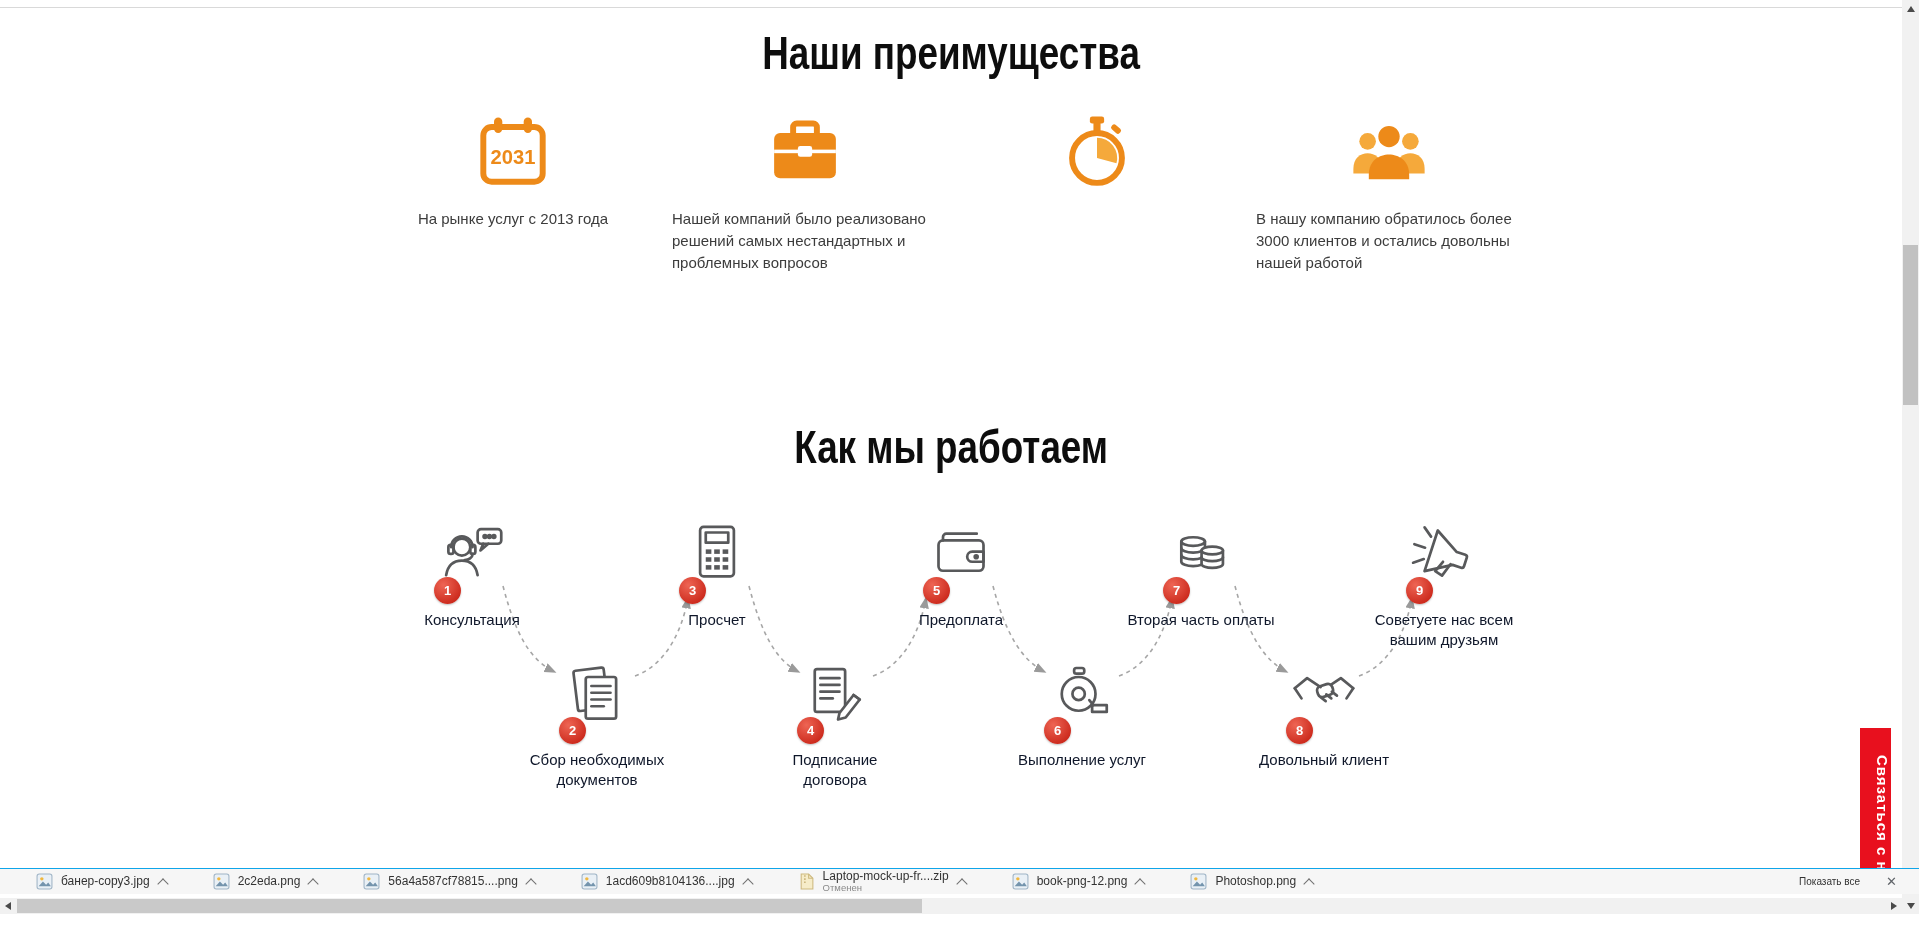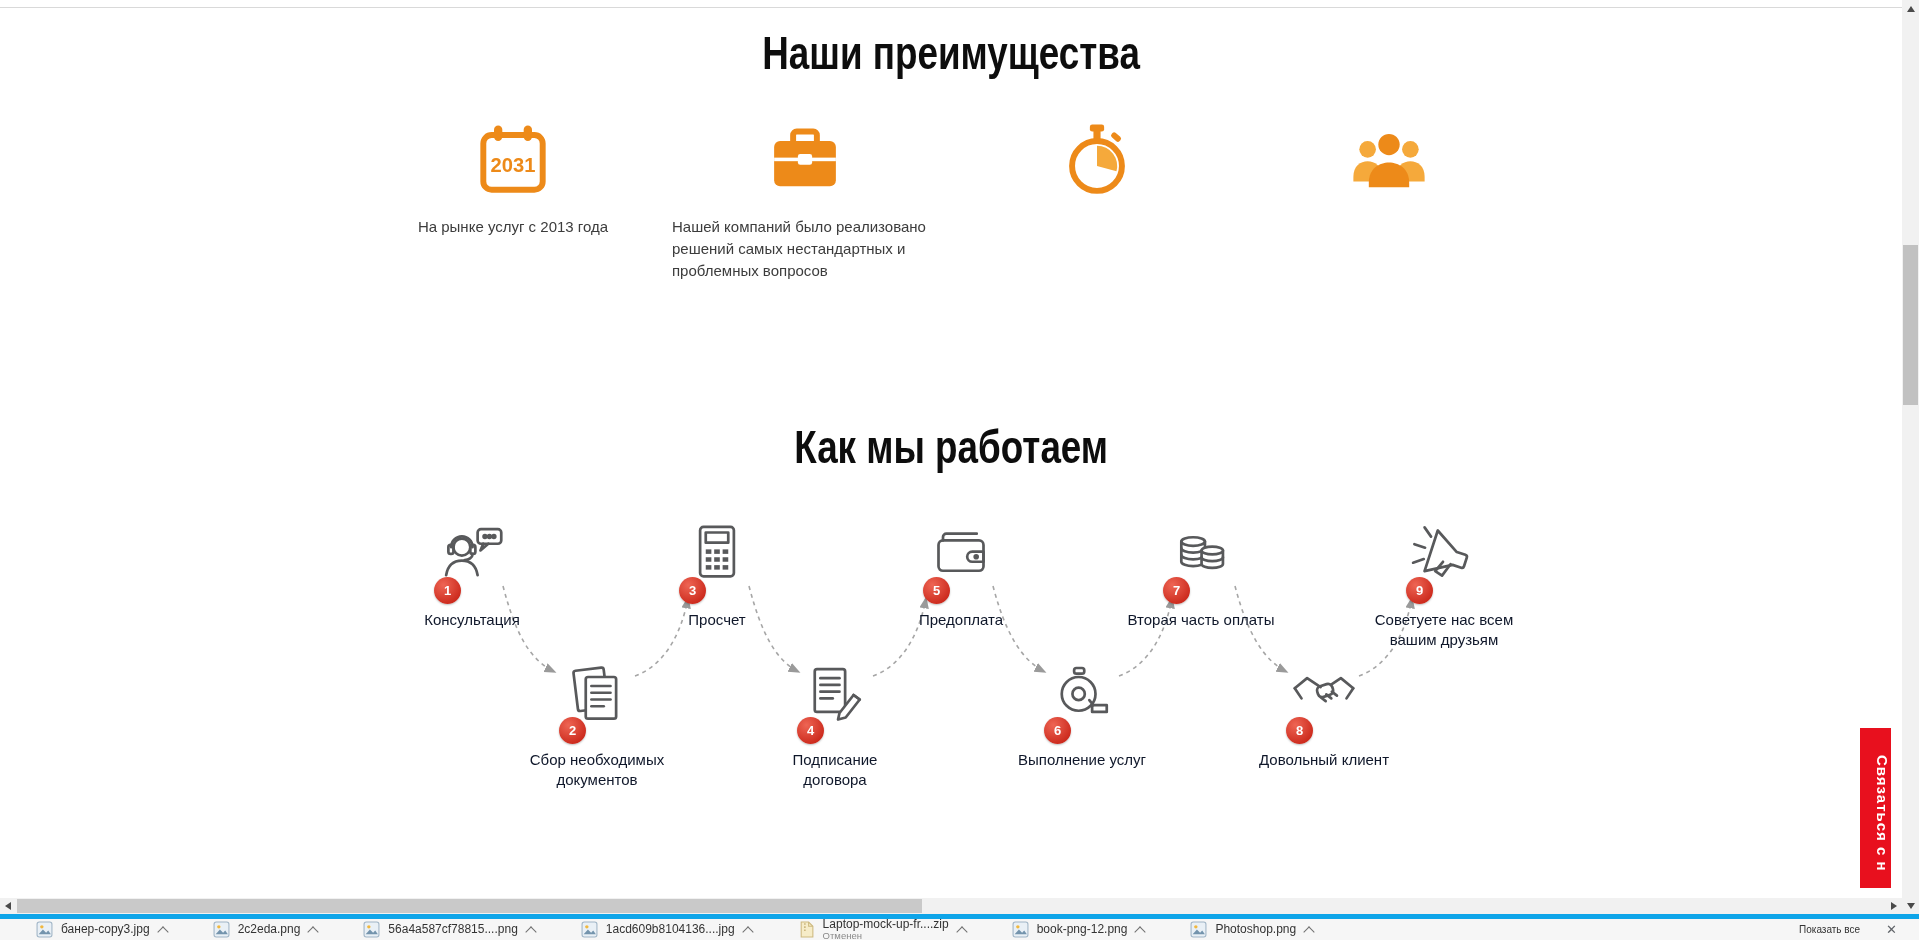--- a/index.html
+++ b/index.html
@@ -16,21 +16,21 @@
   .page { position:absolute; top:8px; left:0; width:1902px; height:890px; }
 
   .sec-title { position:absolute; left:0; right:0; text-align:center; }
   .sec-title span {
     display:inline-block; font-weight:700; font-size:46px; color:#0d0d0d;
     transform: scaleX(0.8); letter-spacing:0;
   }
   .adv-title { top:18px; }
   .work-title { top:412px; }
 
-  .adv-row { position:absolute; top:114px; left:0; right:0; display:flex; justify-content:center; gap:26px; }
+  .adv-row { position:absolute; top:106px; left:0; right:0; display:flex; justify-content:center; gap:26px; }
   .adv-item { width:266px; display:flex; flex-direction:column; align-items:center; }
   .adv-icon { height:84px; display:flex; align-items:flex-start; justify-content:center; }
   .adv-text { margin-top:10px; font-size:15px; line-height:1.45; color:#3c3c3c; text-align:left; }
 
   .steps-wrap { position:absolute; top:506px; left:397px; width:1160px; height:310px; }
   .arrows { position:absolute; left:0; top:0; z-index:0; }
   .step { position:absolute; width:150px; text-align:center; z-index:1; }
   .icon-wrap { position:relative; width:92px; height:82px; margin:0 auto; display:flex; align-items:center; justify-content:center; }
   .badge {
     position:absolute; left:8px; bottom:-8px; width:27px; height:27px; border-radius:50%;
@@ -58,22 +58,22 @@
   .h-thumb { position:absolute; left:17px; top:1px; width:905px; height:14px; background:#c9c9c9; }
   .hb-btn { position:absolute; top:0; width:16px; height:16px; display:flex; align-items:center; justify-content:center; cursor:pointer; }
   .hb-btn.left { left:0; } .hb-btn.right { right:0; }
   .tri-up { width:0;height:0;border-left:4px solid transparent;border-right:4px solid transparent;border-bottom:6px solid #4a4a4a; }
   .tri-down { width:0;height:0;border-left:4px solid transparent;border-right:4px solid transparent;border-top:6px solid #4a4a4a; }
   .tri-left { width:0;height:0;border-top:4px solid transparent;border-bottom:4px solid transparent;border-right:6px solid #4a4a4a; }
   .tri-right { width:0;height:0;border-top:4px solid transparent;border-bottom:4px solid transparent;border-left:6px solid #4a4a4a; }
 
   
   .download-bar {
-    position:absolute; left:0; top:914px; width:1919px; height:26px;
-    background:#f6f6f6; border-top:5px solid #0ea5e9;
+    position:absolute; left:0; top:868px; width:1919px; height:26px;
+    background:#f6f6f6; border-top:1px solid #0ea5e9;
     display:flex; align-items:center; padding-left:36px;
   }
   .dl-item { display:flex; align-items:center; margin-right:46px; cursor:pointer; }
   .dl-icon { display:flex; margin-right:8px; }
   .dl-text { display:flex; flex-direction:column; line-height:1.05; }
   .dl-name { font-size:12px; color:#333; white-space:nowrap; }
   .dl-sub { font-size:9.5px; color:#8a8a8a; }
   .caret { width:8px; height:8px; border-right:1.7px solid #6f6f6f; border-bottom:1.7px solid #6f6f6f; transform:rotate(-135deg); margin-left:9px; margin-top:4px; cursor:pointer; }
   .dl-right { margin-left:auto; display:flex; align-items:center; }
   .show-all { font-size:10px; color:#333; cursor:pointer; white-space:nowrap; margin-right:26px; }
@@ -136,20 +136,21 @@
             <path d="M2 46c0-9 6-13 12-13s12 4 12 13v4H2z"></path>
             <circle cx="50" cy="23" r="7"></circle>
             <path d="M38 46c0-9 6-13 12-13s12 4 12 13v4H38z"></path>
           </g>
           <g fill="#ED8A19">
             <circle cx="32" cy="19" r="9"></circle>
             <path d="M15 51c0-12 9-17 17-17s17 5 17 17v4H15z"></path>
           </g>
         </svg>
       </div>
+      <div class="adv-text">В нашу компанию обратилось более 3000 клиентов и остались довольны нашей работой</div>
     </div>
 
   </div>
 
   <h2 class="sec-title work-title">
     <span>Как мы работаем</span>
   </h2>
 
   <div class="steps-wrap">
 

